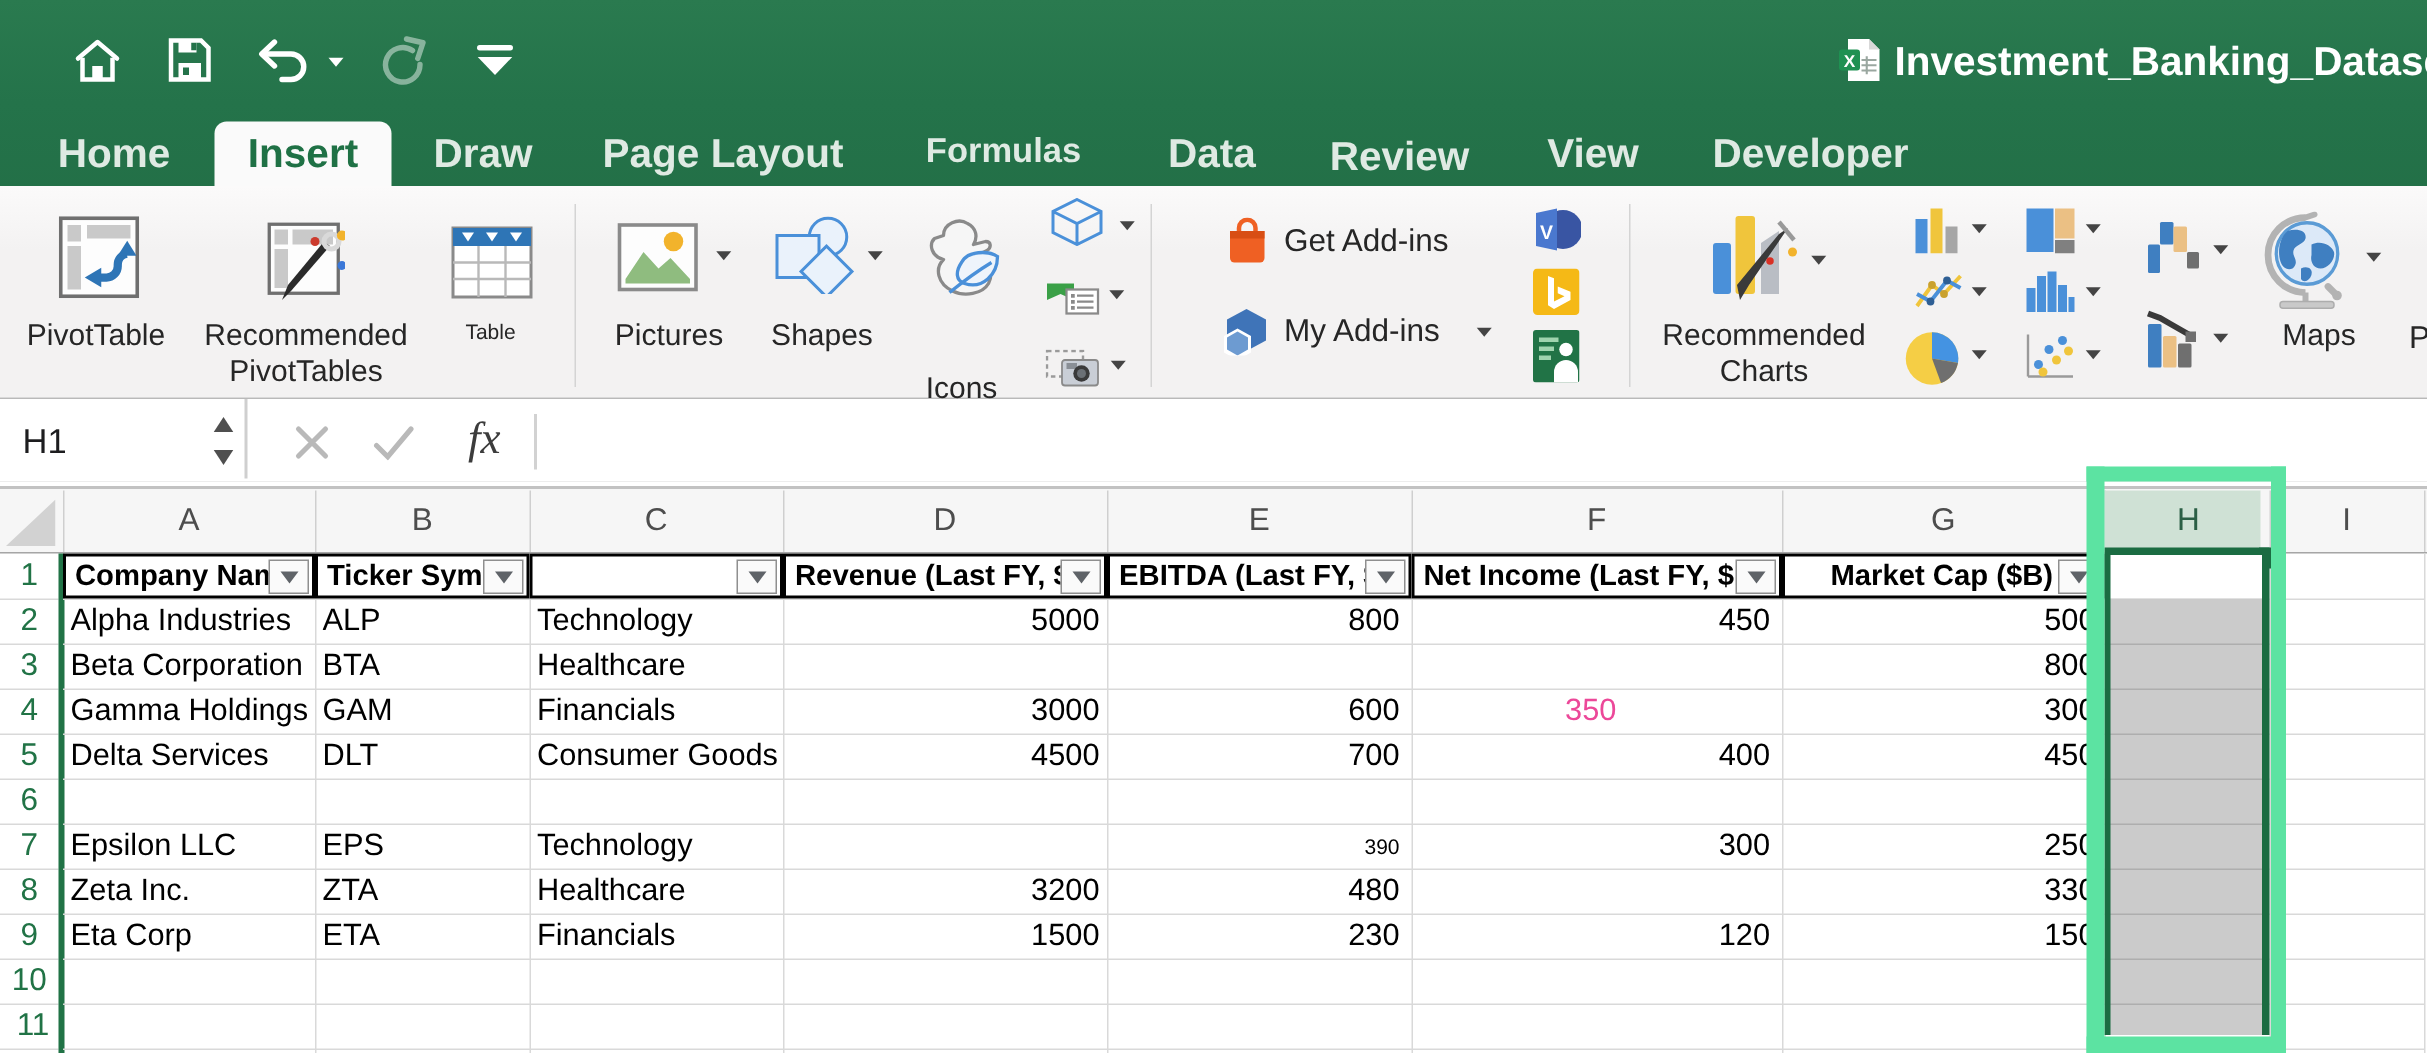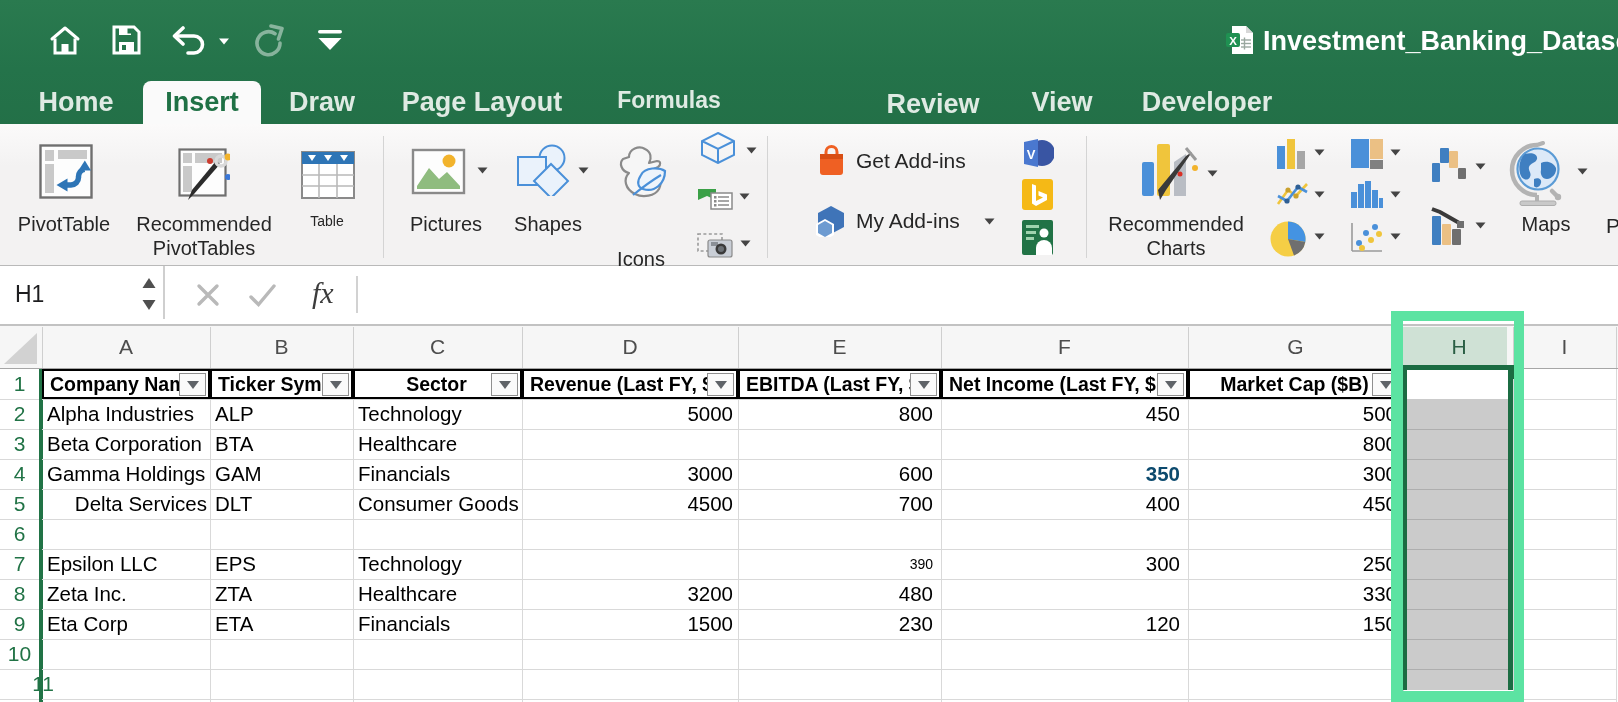--- a/index.html
+++ b/index.html
@@ -46,20 +46,21 @@
       <rect x="1" y="8" width="14" height="14" rx="2" fill="#1f9152"></rect>
       <text x="8" y="19.5" font-family="Liberation Sans" font-size="11.5" font-weight="bold" fill="#fff" text-anchor="middle">X</text>
     </svg>
 <div class="ab" style="left:1263px;top:26px;width:360px;height:30px;color:#fff;font-size:27px;font-weight:bold;white-space:nowrap;">Investment_Banking_Datase</div>
 <div class="ab" style="left:143px;top:81px;width:118px;height:43px;background:#fafafa;border-radius:8px 8px 0 0;"></div>
 <div class="ab" style="left:-34px;top:87px;width:220px;height:30px;text-align:center;font-size:27px;font-weight:600;color:#dfeae3;">Home</div>
 <div class="ab" style="left:92px;top:87px;width:220px;height:30px;text-align:center;font-size:27px;font-weight:600;color:#1f7145;">Insert</div>
 <div class="ab" style="left:212px;top:87px;width:220px;height:30px;text-align:center;font-size:27px;font-weight:600;color:#dfeae3;">Draw</div>
 <div class="ab" style="left:372px;top:87px;width:220px;height:30px;text-align:center;font-size:27px;font-weight:600;color:#dfeae3;">Page Layout</div>
 <div class="ab" style="left:559px;top:87px;width:220px;height:30px;text-align:center;font-size:23px;font-weight:600;color:#dfeae3;">Formulas</div>
+<div class="ab" style="left:698px;top:87px;width:220px;height:30px;text-align:center;font-size:27px;font-weight:600;color:#dfeae3;">Data</div>
 <div class="ab" style="left:823px;top:89px;width:220px;height:30px;text-align:center;font-size:27px;font-weight:600;color:#dfeae3;">Review</div>
 <div class="ab" style="left:952px;top:87px;width:220px;height:30px;text-align:center;font-size:27px;font-weight:600;color:#dfeae3;">View</div>
 <div class="ab" style="left:1097px;top:87px;width:220px;height:30px;text-align:center;font-size:27px;font-weight:600;color:#dfeae3;">Developer</div>
 <div class="ab" style="left:0;top:124px;width:1618px;height:141px;background:linear-gradient(180deg,#fbfafa,#f3f2f2 30%);border-bottom:1.5px solid #b9b9b9;"></div>
 <div class="ab" style="left:383px;top:136px;width:1px;height:122px;background:#d4d4d4;"></div>
 <div class="ab" style="left:767px;top:136px;width:1px;height:122px;background:#d4d4d4;"></div>
 <div class="ab" style="left:1086px;top:136px;width:1px;height:122px;background:#d4d4d4;"></div>
 <svg class="ab" style="left:39px;top:144px" width="54" height="55" viewBox="0 0 54 55">
       <rect x="1.5" y="1.5" width="51" height="52" fill="#fdfdfd" stroke="#6f6f6f" stroke-width="2.4"></rect>
       <rect x="6" y="6" width="9" height="11" fill="#c9c9c9"></rect>
@@ -354,21 +355,21 @@
 <div class="ab" style="left:0;top:518.5px;width:39px;height:30px;line-height:30px;text-align:center;font-size:21px;color:#217346;">6</div>
 <div class="ab" style="left:0;top:548.5px;width:39px;height:1px;background:#d9d9d9;"></div>
 <div class="ab" style="left:0;top:548.5px;width:39px;height:30px;line-height:30px;text-align:center;font-size:21px;color:#217346;">7</div>
 <div class="ab" style="left:0;top:578.5px;width:39px;height:1px;background:#d9d9d9;"></div>
 <div class="ab" style="left:0;top:578.5px;width:39px;height:30px;line-height:30px;text-align:center;font-size:21px;color:#217346;">8</div>
 <div class="ab" style="left:0;top:608.5px;width:39px;height:1px;background:#d9d9d9;"></div>
 <div class="ab" style="left:0;top:608.5px;width:39px;height:30px;line-height:30px;text-align:center;font-size:21px;color:#217346;">9</div>
 <div class="ab" style="left:0;top:638.5px;width:39px;height:1px;background:#d9d9d9;"></div>
 <div class="ab" style="left:0;top:638.5px;width:39px;height:30px;line-height:30px;text-align:center;font-size:21px;color:#217346;">10</div>
 <div class="ab" style="left:0;top:668.5px;width:39px;height:1px;background:#d9d9d9;"></div>
-<div class="ab" style="left:0;top:668.5px;width:44px;height:30px;line-height:30px;text-align:right;font-size:21px;color:#217346;padding-left:10px;">11</div>
+<div class="ab" style="left:0;top:668.5px;width:44px;height:30px;line-height:30px;text-align:center;font-size:21px;color:#217346;">11</div>
 <div class="ab" style="left:0;top:698.5px;width:39px;height:1px;background:#d9d9d9;"></div>
 <div class="ab" style="left:39px;top:368.5px;width:3.5px;height:333.5px;background:#217346;"></div>
 <div class="ab" style="left:42px;top:398.5px;width:1574px;height:1px;background:#d9d9d9;"></div>
 <div class="ab" style="left:42px;top:428.5px;width:1574px;height:1px;background:#d9d9d9;"></div>
 <div class="ab" style="left:42px;top:458.5px;width:1574px;height:1px;background:#d9d9d9;"></div>
 <div class="ab" style="left:42px;top:488.5px;width:1574px;height:1px;background:#d9d9d9;"></div>
 <div class="ab" style="left:42px;top:518.5px;width:1574px;height:1px;background:#d9d9d9;"></div>
 <div class="ab" style="left:42px;top:548.5px;width:1574px;height:1px;background:#d9d9d9;"></div>
 <div class="ab" style="left:42px;top:578.5px;width:1574px;height:1px;background:#d9d9d9;"></div>
 <div class="ab" style="left:42px;top:608.5px;width:1574px;height:1px;background:#d9d9d9;"></div>
@@ -393,23 +394,23 @@
 <div style="top:398.5px;height:30px;line-height:30px;font-size:20.5px;color:#000;position:absolute;white-space:nowrap;overflow:hidden;left:1188px;width:209px;text-align:right;">500</div>
 <div style="top:428.5px;height:30px;line-height:30px;font-size:20.5px;color:#000;position:absolute;white-space:nowrap;overflow:hidden;left:47px;width:160px;">Beta Corporation</div>
 <div style="top:428.5px;height:30px;line-height:30px;font-size:20.5px;color:#000;position:absolute;white-space:nowrap;overflow:hidden;left:215px;width:135px;">BTA</div>
 <div style="top:428.5px;height:30px;line-height:30px;font-size:20.5px;color:#000;position:absolute;white-space:nowrap;overflow:hidden;left:358px;width:160px;">Healthcare</div>
 <div style="top:428.5px;height:30px;line-height:30px;font-size:20.5px;color:#000;position:absolute;white-space:nowrap;overflow:hidden;left:1188px;width:209px;text-align:right;">800</div>
 <div style="top:458.5px;height:30px;line-height:30px;font-size:20.5px;color:#000;position:absolute;white-space:nowrap;overflow:hidden;left:47px;width:160px;">Gamma Holdings</div>
 <div style="top:458.5px;height:30px;line-height:30px;font-size:20.5px;color:#000;position:absolute;white-space:nowrap;overflow:hidden;left:215px;width:135px;">GAM</div>
 <div style="top:458.5px;height:30px;line-height:30px;font-size:20.5px;color:#000;position:absolute;white-space:nowrap;overflow:hidden;left:358px;width:160px;">Financials</div>
 <div style="top:458.5px;height:30px;line-height:30px;font-size:20.5px;color:#000;position:absolute;white-space:nowrap;overflow:hidden;left:522px;width:211px;text-align:right;">3000</div>
 <div style="top:458.5px;height:30px;line-height:30px;font-size:20.5px;color:#000;position:absolute;white-space:nowrap;overflow:hidden;left:738px;width:195px;text-align:right;">600</div>
-<div style="top:458.5px;height:30px;line-height:30px;font-size:20.5px;color:#0c4a6e;position:absolute;white-space:nowrap;overflow:hidden;left:941px;width:239px;text-align:right;font-weight:bold;">350</div>
+<div style="top:458.5px;height:30px;line-height:30px;font-size:20.5px;color:#ec4899;position:absolute;white-space:nowrap;overflow:hidden;left:941px;width:239px;text-align:center;">350</div>
 <div style="top:458.5px;height:30px;line-height:30px;font-size:20.5px;color:#000;position:absolute;white-space:nowrap;overflow:hidden;left:1188px;width:209px;text-align:right;">300</div>
-<div style="top:488.5px;height:30px;line-height:30px;font-size:20.5px;color:#000;position:absolute;white-space:nowrap;overflow:hidden;left:47px;width:160px;text-align:right;">Delta Services</div>
+<div style="top:488.5px;height:30px;line-height:30px;font-size:20.5px;color:#000;position:absolute;white-space:nowrap;overflow:hidden;left:47px;width:160px;">Delta Services</div>
 <div style="top:488.5px;height:30px;line-height:30px;font-size:20.5px;color:#000;position:absolute;white-space:nowrap;overflow:hidden;left:215px;width:135px;">DLT</div>
 <div style="top:488.5px;height:30px;line-height:30px;font-size:20.5px;color:#000;position:absolute;white-space:nowrap;overflow:hidden;left:358px;width:160px;">Consumer Goods</div>
 <div style="top:488.5px;height:30px;line-height:30px;font-size:20.5px;color:#000;position:absolute;white-space:nowrap;overflow:hidden;left:522px;width:211px;text-align:right;">4500</div>
 <div style="top:488.5px;height:30px;line-height:30px;font-size:20.5px;color:#000;position:absolute;white-space:nowrap;overflow:hidden;left:738px;width:195px;text-align:right;">700</div>
 <div style="top:488.5px;height:30px;line-height:30px;font-size:20.5px;color:#000;position:absolute;white-space:nowrap;overflow:hidden;left:941px;width:239px;text-align:right;">400</div>
 <div style="top:488.5px;height:30px;line-height:30px;font-size:20.5px;color:#000;position:absolute;white-space:nowrap;overflow:hidden;left:1188px;width:209px;text-align:right;">450</div>
 <div style="top:548.5px;height:30px;line-height:30px;font-size:20.5px;color:#000;position:absolute;white-space:nowrap;overflow:hidden;left:47px;width:160px;">Epsilon LLC</div>
 <div style="top:548.5px;height:30px;line-height:30px;font-size:20.5px;color:#000;position:absolute;white-space:nowrap;overflow:hidden;left:215px;width:135px;">EPS</div>
 <div style="top:548.5px;height:30px;line-height:30px;font-size:20.5px;color:#000;position:absolute;white-space:nowrap;overflow:hidden;left:358px;width:160px;">Technology</div>
 <div style="top:548.5px;height:30px;line-height:30px;font-size:14px;color:#000;position:absolute;white-space:nowrap;overflow:hidden;left:738px;width:195px;text-align:right;">390</div>
@@ -434,21 +435,20 @@
 <svg class="ab" style="left:186px;top:379.5px" width="14" height="10" viewBox="0 0 14 10">
       <path d="M1 1 L7 9 L13 1 Z" fill="#5f6368"></path>
     </svg>
 <div class="ab" style="left:210px;top:368.5px;width:143px;height:30.5px;background:#fff;border:2.5px solid #000;box-sizing:border-box;"></div>
 <div class="ab" style="left:212px;top:369.5px;width:112px;height:28px;line-height:28px;font-size:19.5px;font-weight:bold;color:#000;text-align:left;padding-left:6px;white-space:nowrap;overflow:hidden;box-sizing:border-box;">Ticker Symbol</div>
 <div class="ab" style="left:322px;top:372.5px;width:27px;height:23px;background:#fafafa;border:1.5px solid #8f8f8f;box-sizing:border-box;"></div>
 <svg class="ab" style="left:329px;top:379.5px" width="14" height="10" viewBox="0 0 14 10">
       <path d="M1 1 L7 9 L13 1 Z" fill="#5f6368"></path>
     </svg>
 <div class="ab" style="left:353px;top:368.5px;width:169px;height:30.5px;background:#fff;border:2.5px solid #000;box-sizing:border-box;"></div>
-<div class="ab" style="left:355px;top:369.5px;width:163px;height:28px;line-height:28px;font-size:19.5px;font-weight:bold;color:#000;text-align:center;white-space:nowrap;overflow:hidden;box-sizing:border-box;">Sector</div>
 <div class="ab" style="left:491px;top:372.5px;width:27px;height:23px;background:#fafafa;border:1.5px solid #8f8f8f;box-sizing:border-box;"></div>
 <svg class="ab" style="left:498px;top:379.5px" width="14" height="10" viewBox="0 0 14 10">
       <path d="M1 1 L7 9 L13 1 Z" fill="#5f6368"></path>
     </svg>
 <div class="ab" style="left:522px;top:368.5px;width:216px;height:30.5px;background:#fff;border:2.5px solid #000;box-sizing:border-box;"></div>
 <div class="ab" style="left:524px;top:369.5px;width:185px;height:28px;line-height:28px;font-size:19.5px;font-weight:bold;color:#000;text-align:left;padding-left:6px;white-space:nowrap;overflow:hidden;box-sizing:border-box;">Revenue (Last FY, $M)</div>
 <div class="ab" style="left:707px;top:372.5px;width:27px;height:23px;background:#fafafa;border:1.5px solid #8f8f8f;box-sizing:border-box;"></div>
 <svg class="ab" style="left:714px;top:379.5px" width="14" height="10" viewBox="0 0 14 10">
       <path d="M1 1 L7 9 L13 1 Z" fill="#5f6368"></path>
     </svg>

